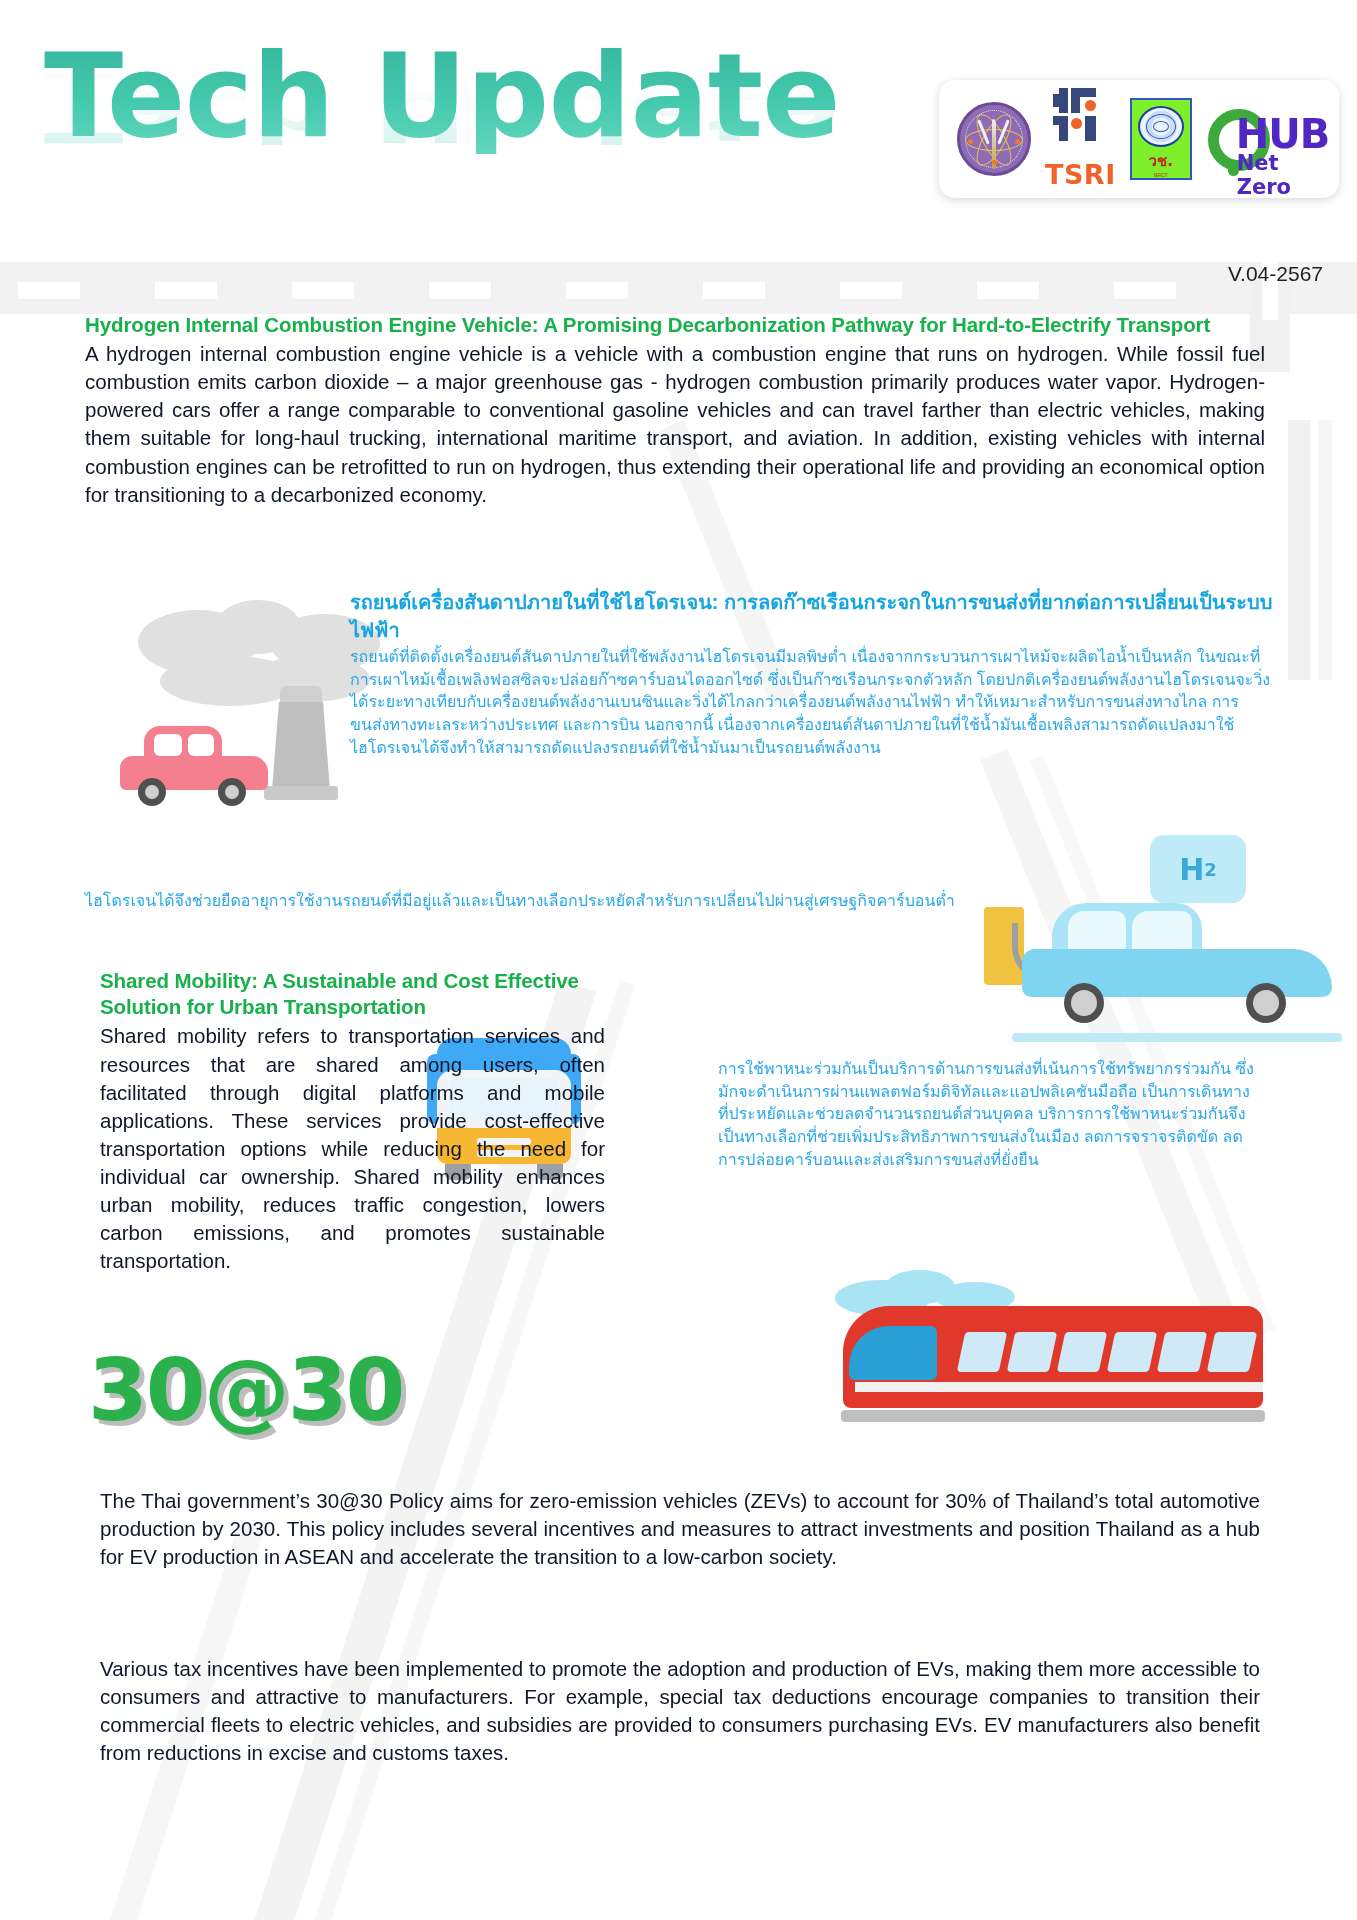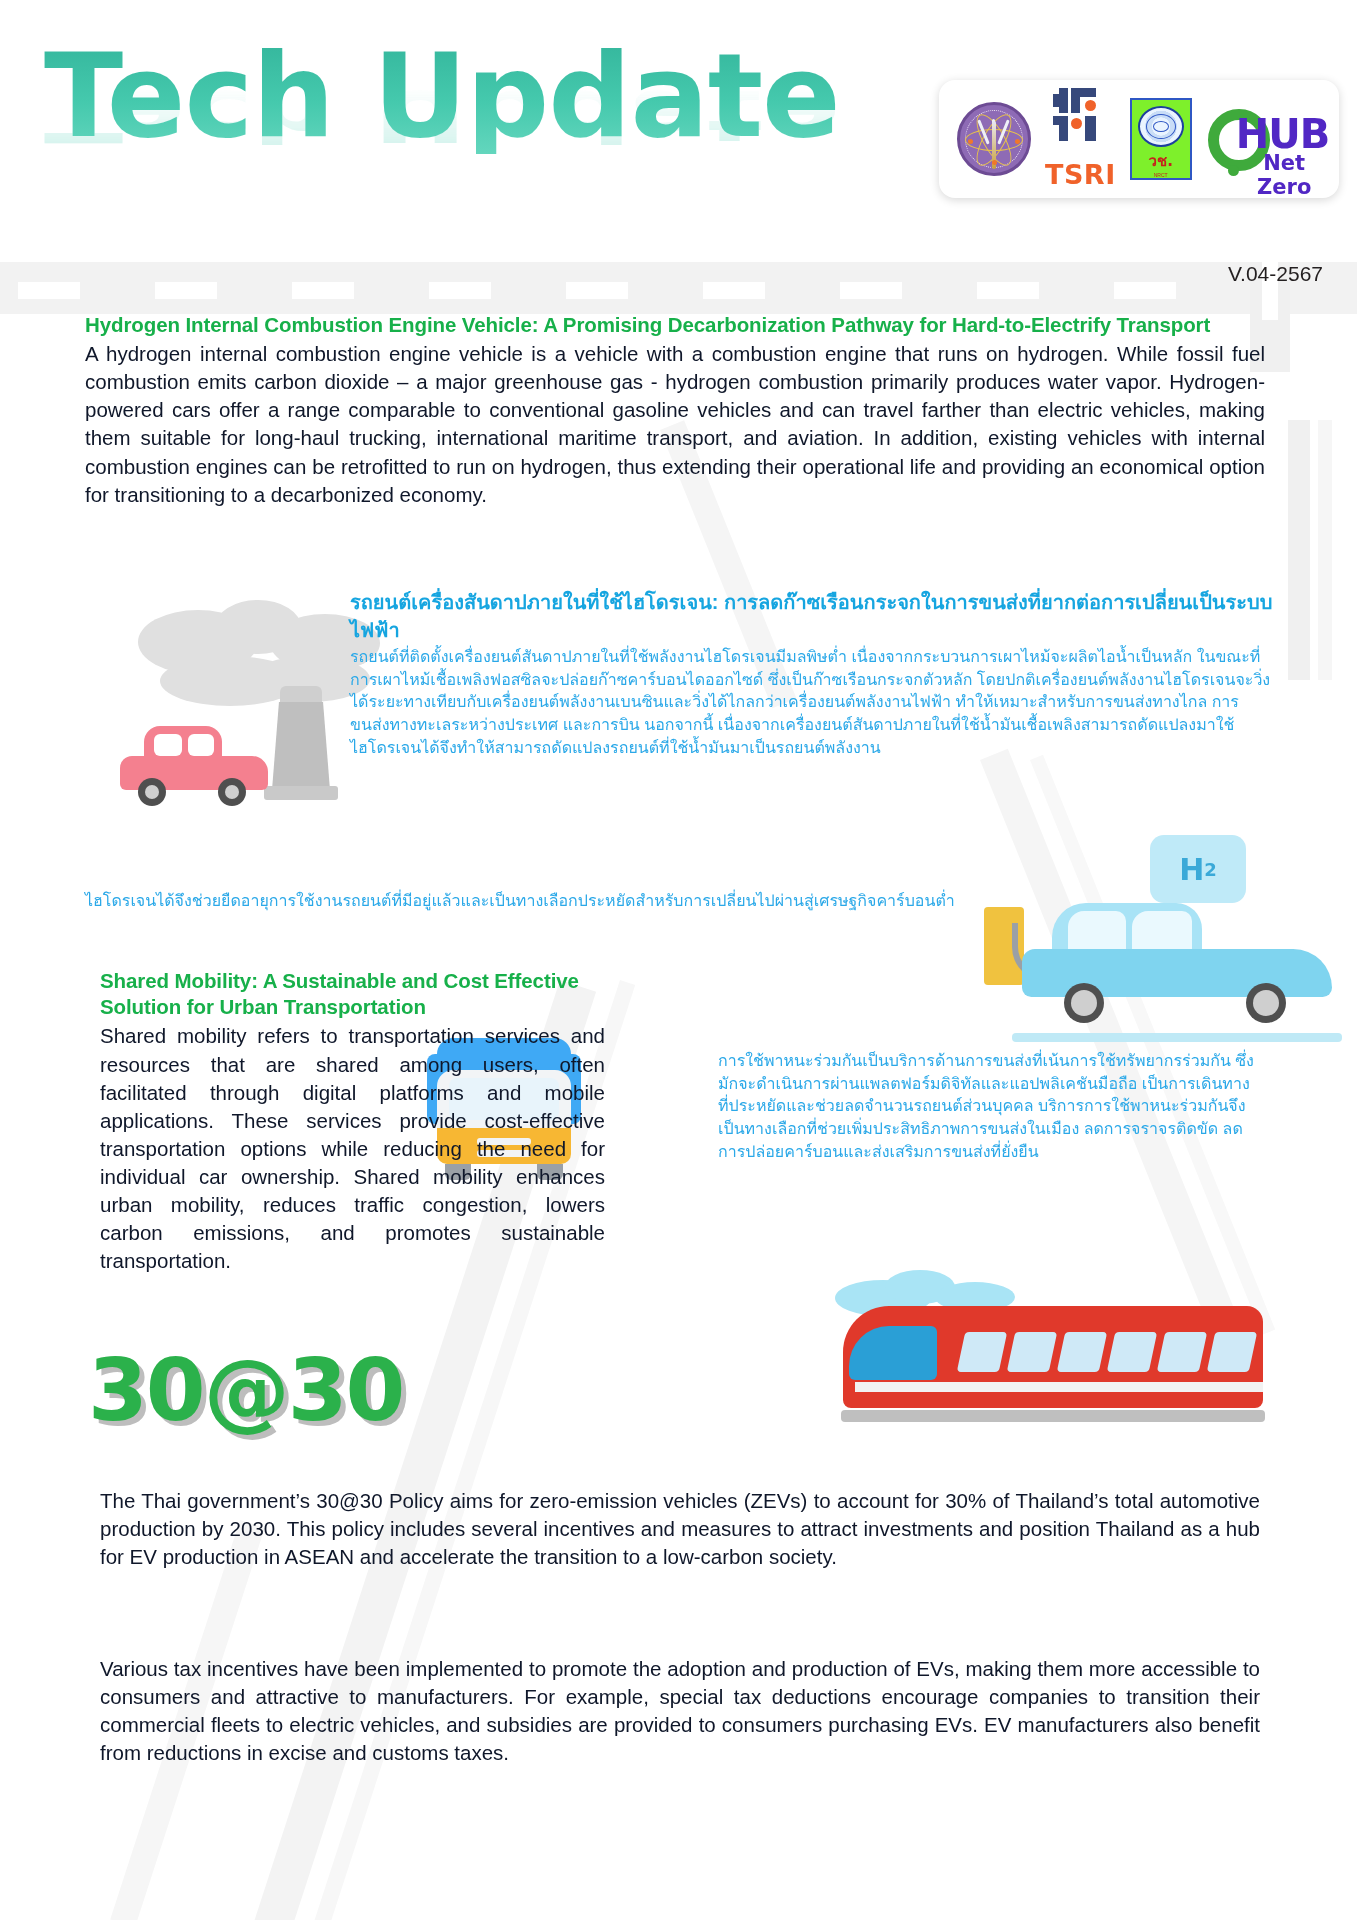--- a/index.html
+++ b/index.html
@@ -27,21 +27,21 @@
     background: #ffffff;
   }
   .diag {
     position: absolute; background: #f3f3f3;
     transform: rotate(18deg); transform-origin: top left;
   }
   .diag2 { position: absolute; background: #f5f5f5; transform: rotate(-22deg); transform-origin: top left; }
   .vpost { position: absolute; background: #f0f0f0; }
 
   
-  .header { position: absolute; top: 0; left: 0; width: 1357px; height: 262px; z-index: 2; text-align: center; }
+  .header { position: absolute; top: 0; left: 0; width: 1357px; height: 262px; z-index: 2; }
   .tech-title {
     position: absolute; left: 44px; top: 38px;
     font-family: "DejaVu Sans", sans-serif;
     font-size: 116px; font-weight: 700; letter-spacing: -1px;
     color: #3cbfa5;
     background: linear-gradient(180deg,#34b69c 0%, #45c9ad 55%, #63d6bd 100%);
     -webkit-background-clip: text; background-clip: text;
     -webkit-text-fill-color: transparent;
     line-height: 1;
   }
@@ -323,21 +323,21 @@
     <div id="blk-hydrogen-th-tail">
       <div class="th-body">ไฮโดรเจนได้จึงช่วยยืดอายุการใช้งานรถยนต์ที่มีอยู่แล้วและเป็นทางเลือกประหยัดสำหรับการเปลี่ยนไปผ่านสู่เศรษฐกิจคาร์บอนต่ำ</div>
     </div>
 
     <div id="blk-shared-en">
       <div class="en-head">Shared Mobility: A Sustainable and Cost Effective Solution for Urban Transportation</div>
       <div class="en-body" style="margin-top:2px;">Shared mobility refers to transportation services and resources that are shared among users, often facilitated through digital platforms and mobile applications. These services provide cost-effective transportation options while reducing the need for individual car ownership. Shared mobility enhances urban mobility, reduces traffic congestion, lowers carbon emissions, and promotes sustainable transportation.</div>
     </div>
 
     <div id="blk-shared-th">
-      <div class="th-body" style="margin-top:8px;">การใช้พาหนะร่วมกันเป็นบริการด้านการขนส่งที่เน้นการใช้ทรัพยากรร่วมกัน ซึ่งมักจะดำเนินการผ่านแพลตฟอร์มดิจิทัลและแอปพลิเคชันมือถือ เป็นการเดินทางที่ประหยัดและช่วยลดจำนวนรถยนต์ส่วนบุคคล บริการการใช้พาหนะร่วมกันจึงเป็นทางเลือกที่ช่วยเพิ่มประสิทธิภาพการขนส่งในเมือง ลดการจราจรติดขัด ลดการปล่อยคาร์บอนและส่งเสริมการขนส่งที่ยั่งยืน</div>
+      <div class="th-body" style="margin-top:16px;">การใช้พาหนะร่วมกันเป็นบริการด้านการขนส่งที่เน้นการใช้ทรัพยากรร่วมกัน ซึ่งมักจะดำเนินการผ่านแพลตฟอร์มดิจิทัลและแอปพลิเคชันมือถือ เป็นการเดินทางที่ประหยัดและช่วยลดจำนวนรถยนต์ส่วนบุคคล บริการการใช้พาหนะร่วมกันจึงเป็นทางเลือกที่ช่วยเพิ่มประสิทธิภาพการขนส่งในเมือง ลดการจราจรติดขัด ลดการปล่อยคาร์บอนและส่งเสริมการขนส่งที่ยั่งยืน</div>
     </div>
 
     <div id="blk-policy">
       <div class="en-body" style="margin-top:2px;">The Thai government’s 30@30 Policy aims for zero-emission vehicles (ZEVs) to account for 30% of Thailand’s total automotive production by 2030. This policy includes several incentives and measures to attract investments and position Thailand as a hub for EV production in ASEAN and accelerate the transition to a low-carbon society.</div>
     </div>
     <div id="blk-policy2">
       <div class="en-body">Various tax incentives have been implemented to promote the adoption and production of EVs, making them more accessible to consumers and attractive to manufacturers. For example, special tax deductions encourage companies to transition their commercial fleets to electric vehicles, and subsidies are provided to consumers purchasing EVs. EV manufacturers also benefit from reductions in excise and customs taxes.</div>
     </div>
   </div>
 

